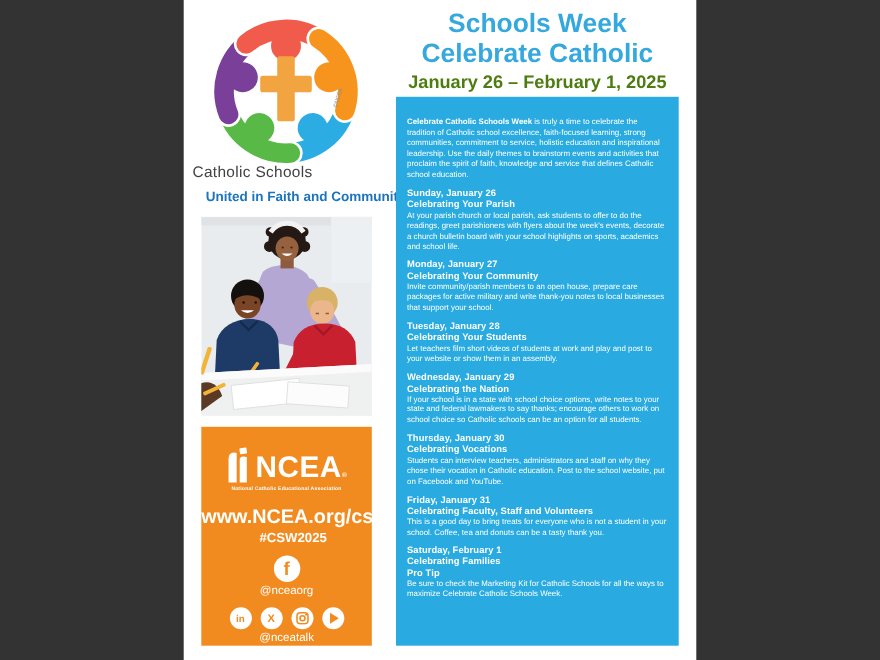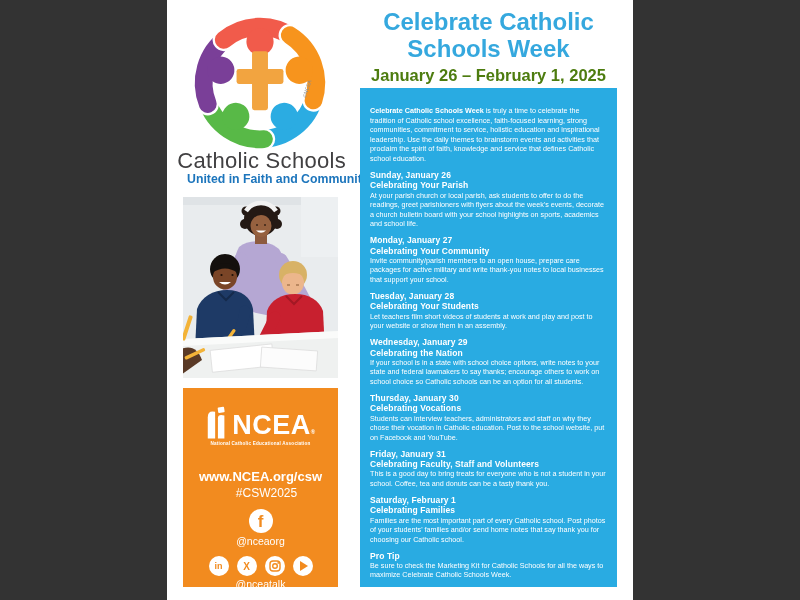--- a/index.html
+++ b/index.html
@@ -3,35 +3,35 @@
 <meta charset="utf-8">
 <style>
   html,body{margin:0;padding:0;}
   body{width:800px;height:600px;background:#333333;position:relative;overflow:hidden;
        font-family:"Liberation Sans",sans-serif;}
   .page{position:absolute;left:167px;top:0;width:466px;height:600px;background:#ffffff;}
 
   
   .left-col{position:absolute;left:16px;top:0;width:155px;}
   .logo-svg{position:absolute;left:2px;top:8px;width:150px;height:150px;}
-  .brand-name{position:absolute;left:-8px;top:148px;width:171px;text-align:right;
-              font-size:22px;color:#414042;letter-spacing:.3px;white-space:nowrap;}
+  .brand-name{position:absolute;left:-8px;top:148px;width:171px;text-align:left;
+              font-size:14px;color:#414042;letter-spacing:.3px;white-space:nowrap;}
   .brand-tagline{position:absolute;left:-8px;top:172px;width:171px;text-align:center;
               font-size:12.3px;font-weight:bold;color:#1C75BC;white-space:nowrap;margin-left:12px;}
   .photo{position:absolute;left:0;top:197px;width:155px;height:181px;display:block;}
 
   .ncea-box{position:absolute;left:0;top:388px;width:155px;height:199px;background:#F28B1F;
             color:#fff;text-align:center;}
   .ncea-lockup{margin-top:15px;display:flex;align-items:flex-end;justify-content:center;gap:3px;height:36px;}
   .ncea-mark{width:24px;height:34px;}
   .ncea-word{font-size:27px;font-weight:bold;letter-spacing:.5px;line-height:1;}
   .ncea-reg{font-size:6px;vertical-align:baseline;}
   .ncea-sub{font-size:4.6px;font-weight:bold;letter-spacing:.2px;margin-top:2px;}
-  .ncea-url{font-size:13px;font-weight:bold;margin-top:23px;}
-  .ncea-tag{font-size:12px;font-weight:normal;margin-top:2px;padding-left:12px;}
+  .ncea-url{font-size:18px;font-weight:bold;margin-top:13px;}
+  .ncea-tag{font-size:12px;font-weight:bold;margin-top:2px;padding-left:12px;}
   .fb-icon{width:24px;height:24px;border-radius:50%;background:#fff;color:#F28B1F;
            font-weight:bold;font-size:17px;line-height:25px;margin:9px auto 0;}
   .handle{font-size:10.5px;margin-top:2px;}
   .social-row{display:flex;justify-content:center;gap:8px;margin-top:9px;}
   .s-icon{width:20px;height:20px;border-radius:50%;background:#fff;color:#F28B1F;
           display:flex;align-items:center;justify-content:center;font-weight:bold;}
   .s-icon.txt{font-size:9px;}
   .s-icon.x{font-size:10px;}
   .play{width:0;height:0;border-left:8px solid #F28B1F;border-top:5px solid transparent;
         border-bottom:5px solid transparent;margin-left:2px;}
@@ -184,22 +184,22 @@
         <span class="s-icon">
             <span class="play"></span>
           </span>
       </div>
       <div class="handle">@nceatalk</div>
     </div>
   </div>
 
   <div class="right-col">
     <div class="main-title">
+      <div>Schools Week</div>
       <div>Celebrate Catholic</div>
-      <div>Schools Week</div>
     </div>
     <div class="date-range">January 26 – February 1, 2025</div>
 
     <div class="schedule">
       <p class="intro"><b>Celebrate Catholic Schools Week</b><span> is truly a time to celebrate the tradition of Catholic school excellence, faith-focused learning, strong communities, commitment to service, holistic education and inspirational leadership. Use the daily themes to brainstorm events and activities that proclaim the spirit of faith, knowledge and service that defines Catholic school education.</span></p>
 
       <div id="days">
   <section class="day">
     <div class="day-date">Sunday, January 26</div>
     <div class="day-theme">Celebrating Your Parish</div>
@@ -232,21 +232,20 @@
 
   <section class="day">
     <div class="day-date">Friday, January 31</div>
     <div class="day-theme">Celebrating Faculty, Staff and Volunteers</div>
     <p class="day-text">This is a good day to bring treats for everyone who is not a student in your school. Coffee, tea and donuts can be a tasty thank you.</p>
   </section>
 
   <section class="day">
     <div class="day-date">Saturday, February 1</div>
     <div class="day-theme">Celebrating Families</div>
-    <p class="day-text">Families are the most important part of every Catholic school. Post photos of your students' families and/or send home notes that say thank you for choosing our Catholic school.</p>
   </section>
 </div>
 
       <section>
         <div class="tip-title">Pro Tip</div>
         <p class="tip-text">Be sure to check the Marketing Kit for Catholic Schools for all the ways to maximize Celebrate Catholic Schools Week.</p>
       </section>
     </div>
   </div>
 

